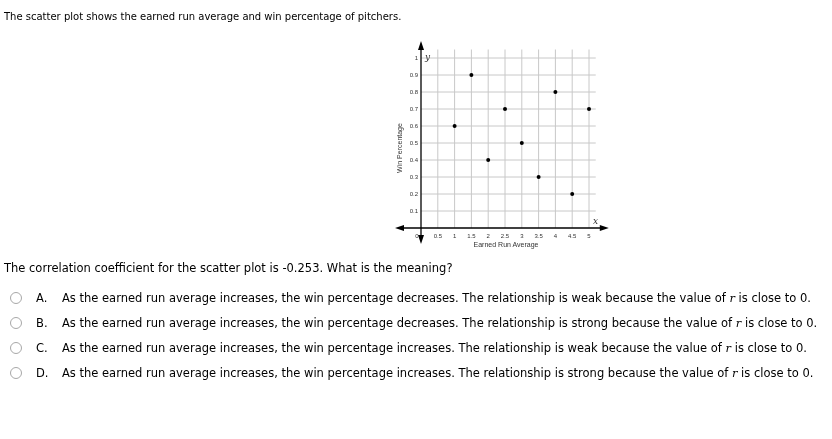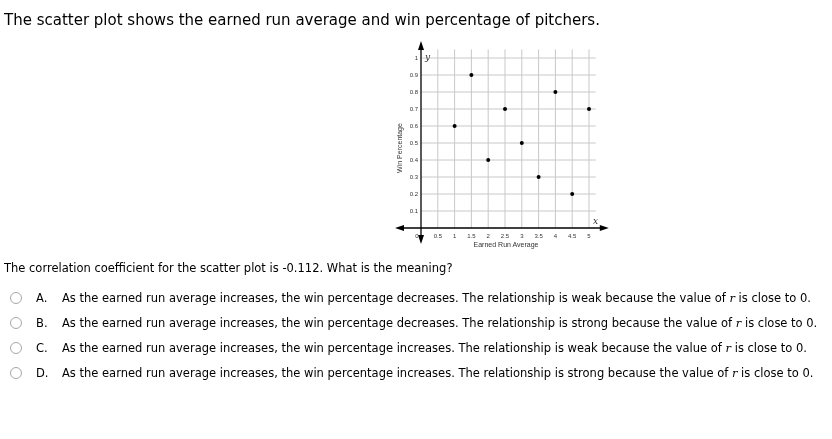--- a/index.html
+++ b/index.html
@@ -1,18 +1,18 @@
 <!DOCTYPE html>
 <html><head>
 <meta charset="utf-8">
 <style>
   html, body { margin:0; padding:0; background:#ffffff; }
   body { width:832px; height:439px; position:relative; overflow:hidden;
          font-family:"DejaVu Sans", sans-serif; color:#000; }
-  .intro { position:absolute; left:4px; top:11px; font-size:15px; }
+  .intro { position:absolute; left:4px; top:11px; font-size:10px; }
   .chart { position:absolute; left:390px; top:38px; width:230px; height:215px; }
   .question { position:absolute; left:4px; top:261px; font-size:11.5px; }
   .choices { position:absolute; left:10px; top:285px; }
   .choice { display:flex; align-items:center; height:25px; font-size:11.5px; cursor:pointer; }
   .radio { width:12px; height:12px; border:1px solid #a8a8a8; border-radius:50%;
            background:#fff; box-sizing:border-box; margin-right:14px; }
   .letter { width:26px; }
   .ctext i { font-family:"DejaVu Serif", serif; font-style:italic; }
 </style>
 </head>
@@ -84,21 +84,21 @@
       <circle cx="165.4" cy="54" r="2" fill="#000"></circle>
       <circle cx="182.20000000000002" cy="156" r="2" fill="#000"></circle>
       <circle cx="199" cy="71.00000000000001" r="2" fill="#000"></circle>
     </g>
   <text id="xlabel" x="116" y="209" font-size="7" text-anchor="middle" fill="#333" font-family="Liberation Sans, sans-serif">Earned Run Average</text>
   <text id="ylabel" x="0" y="0" font-size="7" text-anchor="middle" fill="#333" font-family="Liberation Sans, sans-serif" transform="translate(12,110) rotate(-90)">Win Percentage</text>
   <text id="yvar" x="35" y="22" font-size="9" font-style="italic" fill="#333" font-family="DejaVu Serif, serif">y</text>
   <text id="xvar" x="203" y="186" font-size="9" font-style="italic" fill="#333" font-family="DejaVu Serif, serif">x</text>
 </svg>
 
-<div class="question">The correlation coefficient for the scatter plot is -0.112. What is the meaning?</div>
+<div class="question">The correlation coefficient for the scatter plot is -0.253. What is the meaning?</div>
 
 <div class="choices">
   <div class="choice">
     <span class="radio"></span>
     <span class="letter">A.</span>
     <span class="ctext"><span>As the earned run average increases, the win percentage decreases. The relationship is weak because the value of </span><i>r</i><span> is close to 0.</span></span>
   </div>
   <div class="choice">
     <span class="radio"></span>
     <span class="letter">B.</span>

